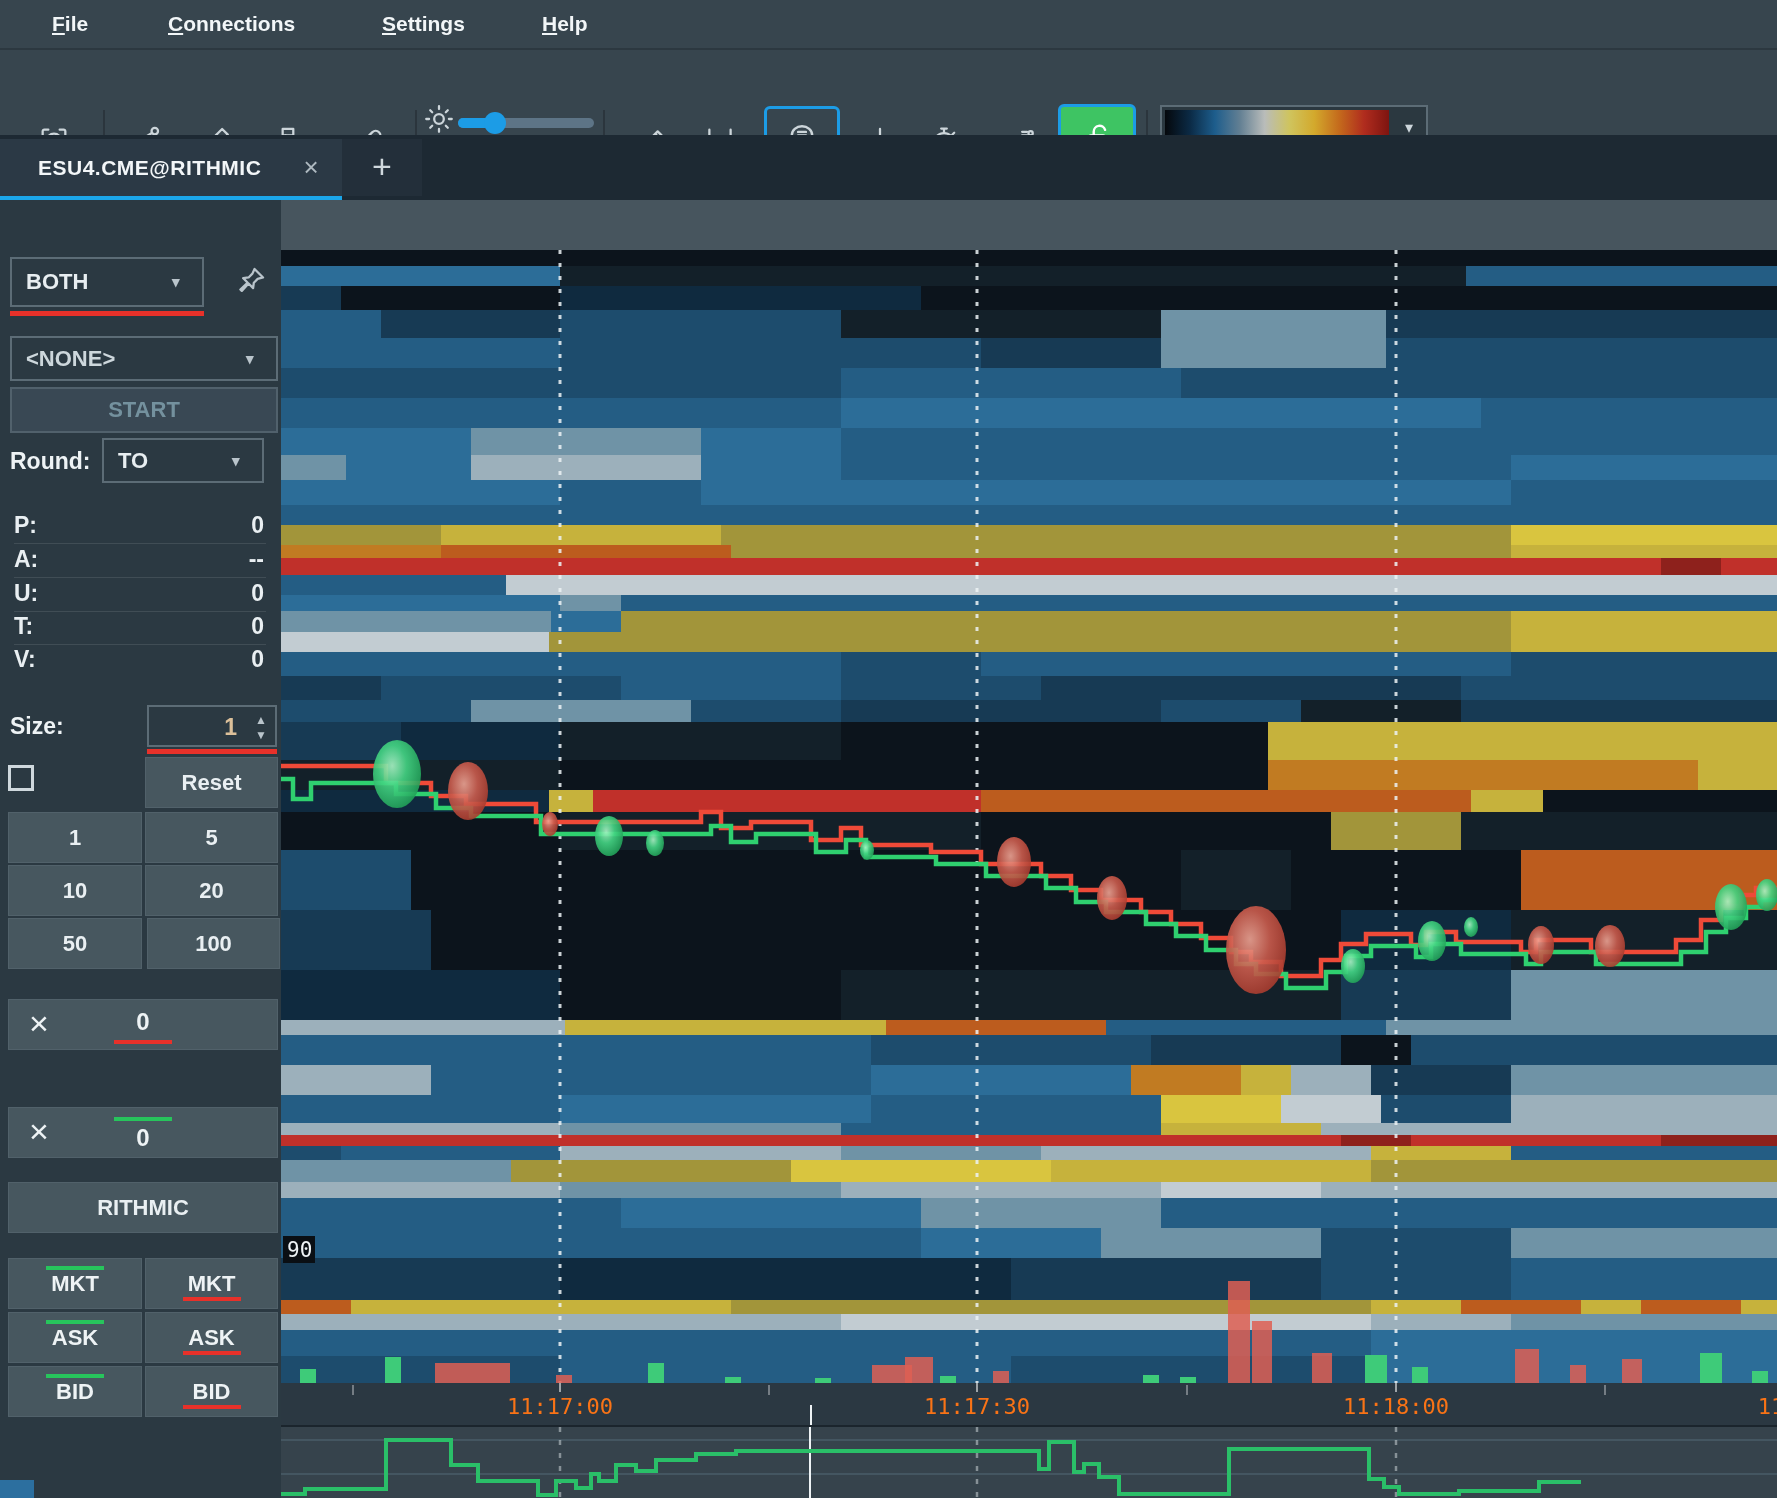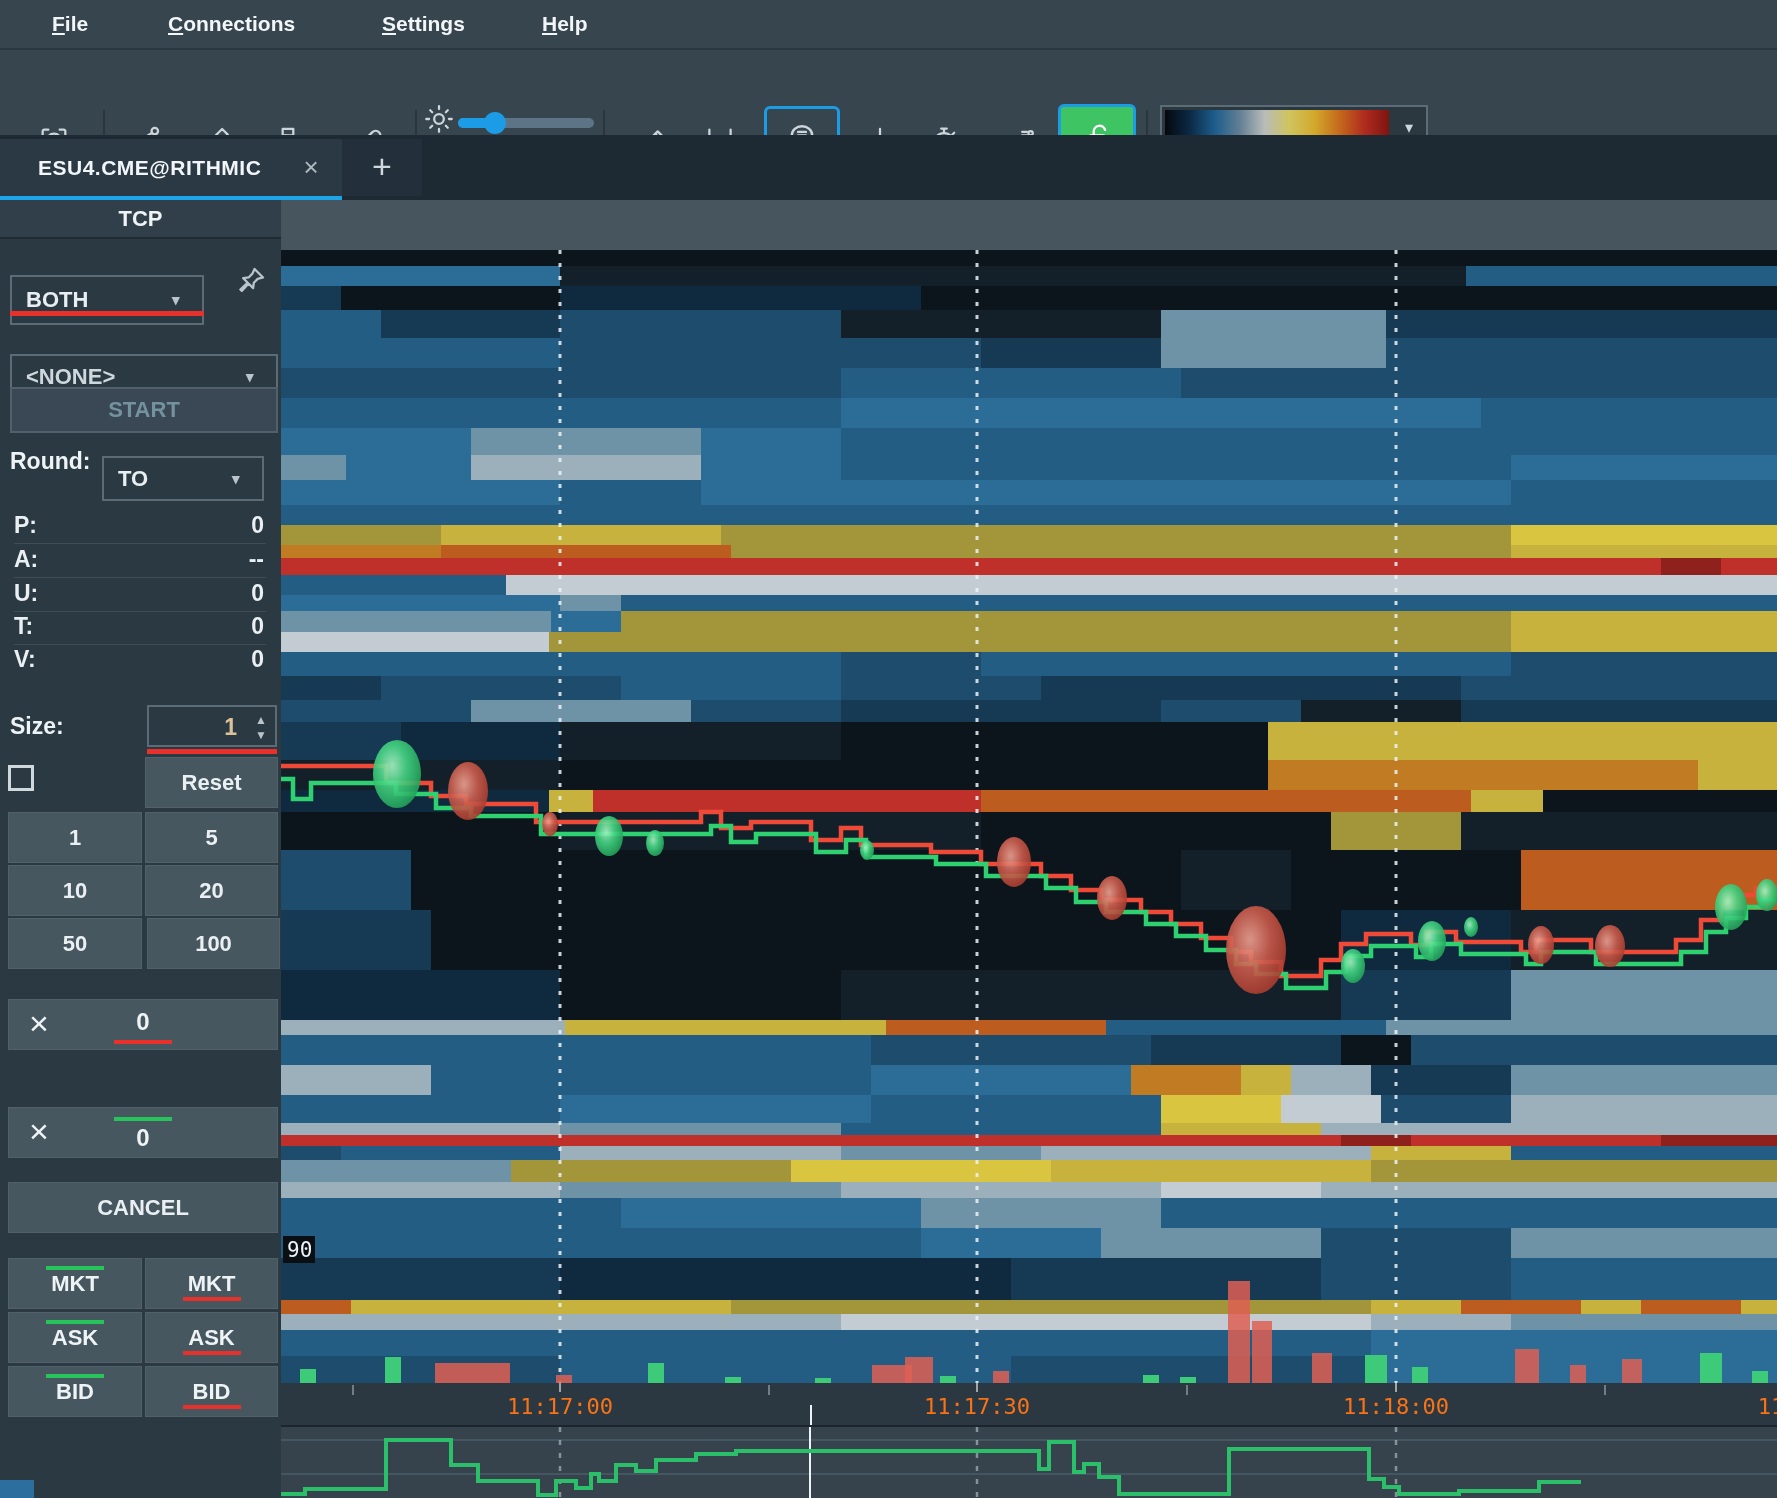--- a/index.html
+++ b/index.html
@@ -42,21 +42,21 @@
              text-align:center;color:#aeb9c0;font-size:26px;}
   #tab-underline{position:absolute;left:0;top:61px;width:342px;height:4px;background:#1ba6ea;}
   #tab-new{position:absolute;left:342px;top:4px;width:80px;height:57px;background:#232f3a;
            color:#cfd8dd;font-size:34px;text-align:center;line-height:54px;font-weight:400;}
   
   #panel{position:absolute;left:0;top:200px;width:281px;height:1298px;background:#2b3942;}
   #panel-header{position:absolute;left:0;top:0;width:281px;height:37px;background:#303f49;
                 border-bottom:2px solid #1f2a33;color:#eef3f5;font-size:22px;font-weight:700;
                 text-align:center;line-height:37px;}
   .dropdown{position:absolute;box-sizing:border-box;border:2px solid #5c6c76;background:#2b3942;
-            color:#e8eef1;font-weight:700;display:flex;align-items:center;margin-top:18px;}
+            color:#e8eef1;font-weight:700;display:flex;align-items:center;}
   .dropdown .dval{flex:1;padding-left:14px;font-size:22px;}
   .dropdown .chev{width:30px;color:#b9c4cb;font-size:15px;text-align:left;}
   .pbtn{position:absolute;box-sizing:border-box;background:#47575f;color:#e9eff2;font-size:22px;
         font-weight:700;display:flex;align-items:center;justify-content:center;border:1px solid #51616a;}
   .pbtn.disabled{background:#394854;border:2px solid #51616c;color:#74919e;}
   .plabel{position:absolute;color:#eef3f5;font-size:23px;font-weight:700;}
   .stat-row{position:absolute;left:14px;width:252px;height:33px;}
   .stat-row .sk{position:absolute;left:0;top:0;color:#e9eff2;font-size:23px;font-weight:700;}
   .stat-row .sv{position:absolute;right:2px;top:0;color:#e9eff2;font-size:23px;font-weight:700;}
   .stat-sep{position:absolute;left:14px;width:252px;height:1px;background:rgba(255,255,255,.10);}
@@ -214,21 +214,20 @@
   <div id="tabbar">
     <div id="tab-active">
       <span class="tab-label">ESU4.CME@RITHMIC</span>
       <span id="tab-close">×</span>
     </div>
     <div id="tab-underline"></div>
     <div id="tab-new">+</div>
   </div>
 
   <div id="panel">
-    <div id="panel-header">TCP</div>
 
     <div class="dropdown" style="left:10px;top:57px;width:194px;height:50px">
       <span class="dval">BOTH</span>
       <span class="chev">▾</span>
     </div>
     <div class="red-underline" style="left:10px;top:111px;width:194px;height:5px"></div>
     <div class="tbtn" style="left:232px;top:62px;width:38px;height:38px;color:#b9c4cb">
         <svg viewBox="0 0 24 24">
           <path d="M14.5 3.5l6 6-3.8 1-2.7 2.7-.5 3.8-3.2-3.2L5.5 19l-1-1 5.2-4.8-3.2-3.2 3.8-.5 2.7-2.7z"></path>
         </svg>
@@ -291,21 +290,21 @@
     <div class="pbtn qtybtn" style="left:8px;top:799px;width:270px;height:51px">
       <span class="xmark">×</span>
       <span class="qty" style="top:8px">0</span>
       <span class="qline" style="top:40px;background:#e8312a"></span>
     </div>
     <div class="pbtn qtybtn" style="left:8px;top:907px;width:270px;height:51px">
       <span class="xmark">×</span>
       <span class="qline" style="top:9px;background:#27c45c"></span>
       <span class="qty" style="top:16px">0</span>
     </div>
-    <div class="pbtn" style="left:8px;top:982px;width:270px;height:51px">CANCEL</div>
+    <div class="pbtn" style="left:8px;top:982px;width:270px;height:51px">RITHMIC</div>
 
     <div class="pbtn obtn" style="left:8px;top:1058px;width:134px;height:51px">
       <span class="oline" style="top:7px;background:#27c45c"></span>
       <span class="olabel">MKT</span>
     </div>
     <div class="pbtn obtn" style="left:145px;top:1058px;width:133px;height:51px">
       <span class="olabel">MKT</span>
       <span class="oline" style="bottom:7px;background:#e8312a"></span>
     </div>
     <div class="pbtn obtn" style="left:8px;top:1112px;width:134px;height:51px">

